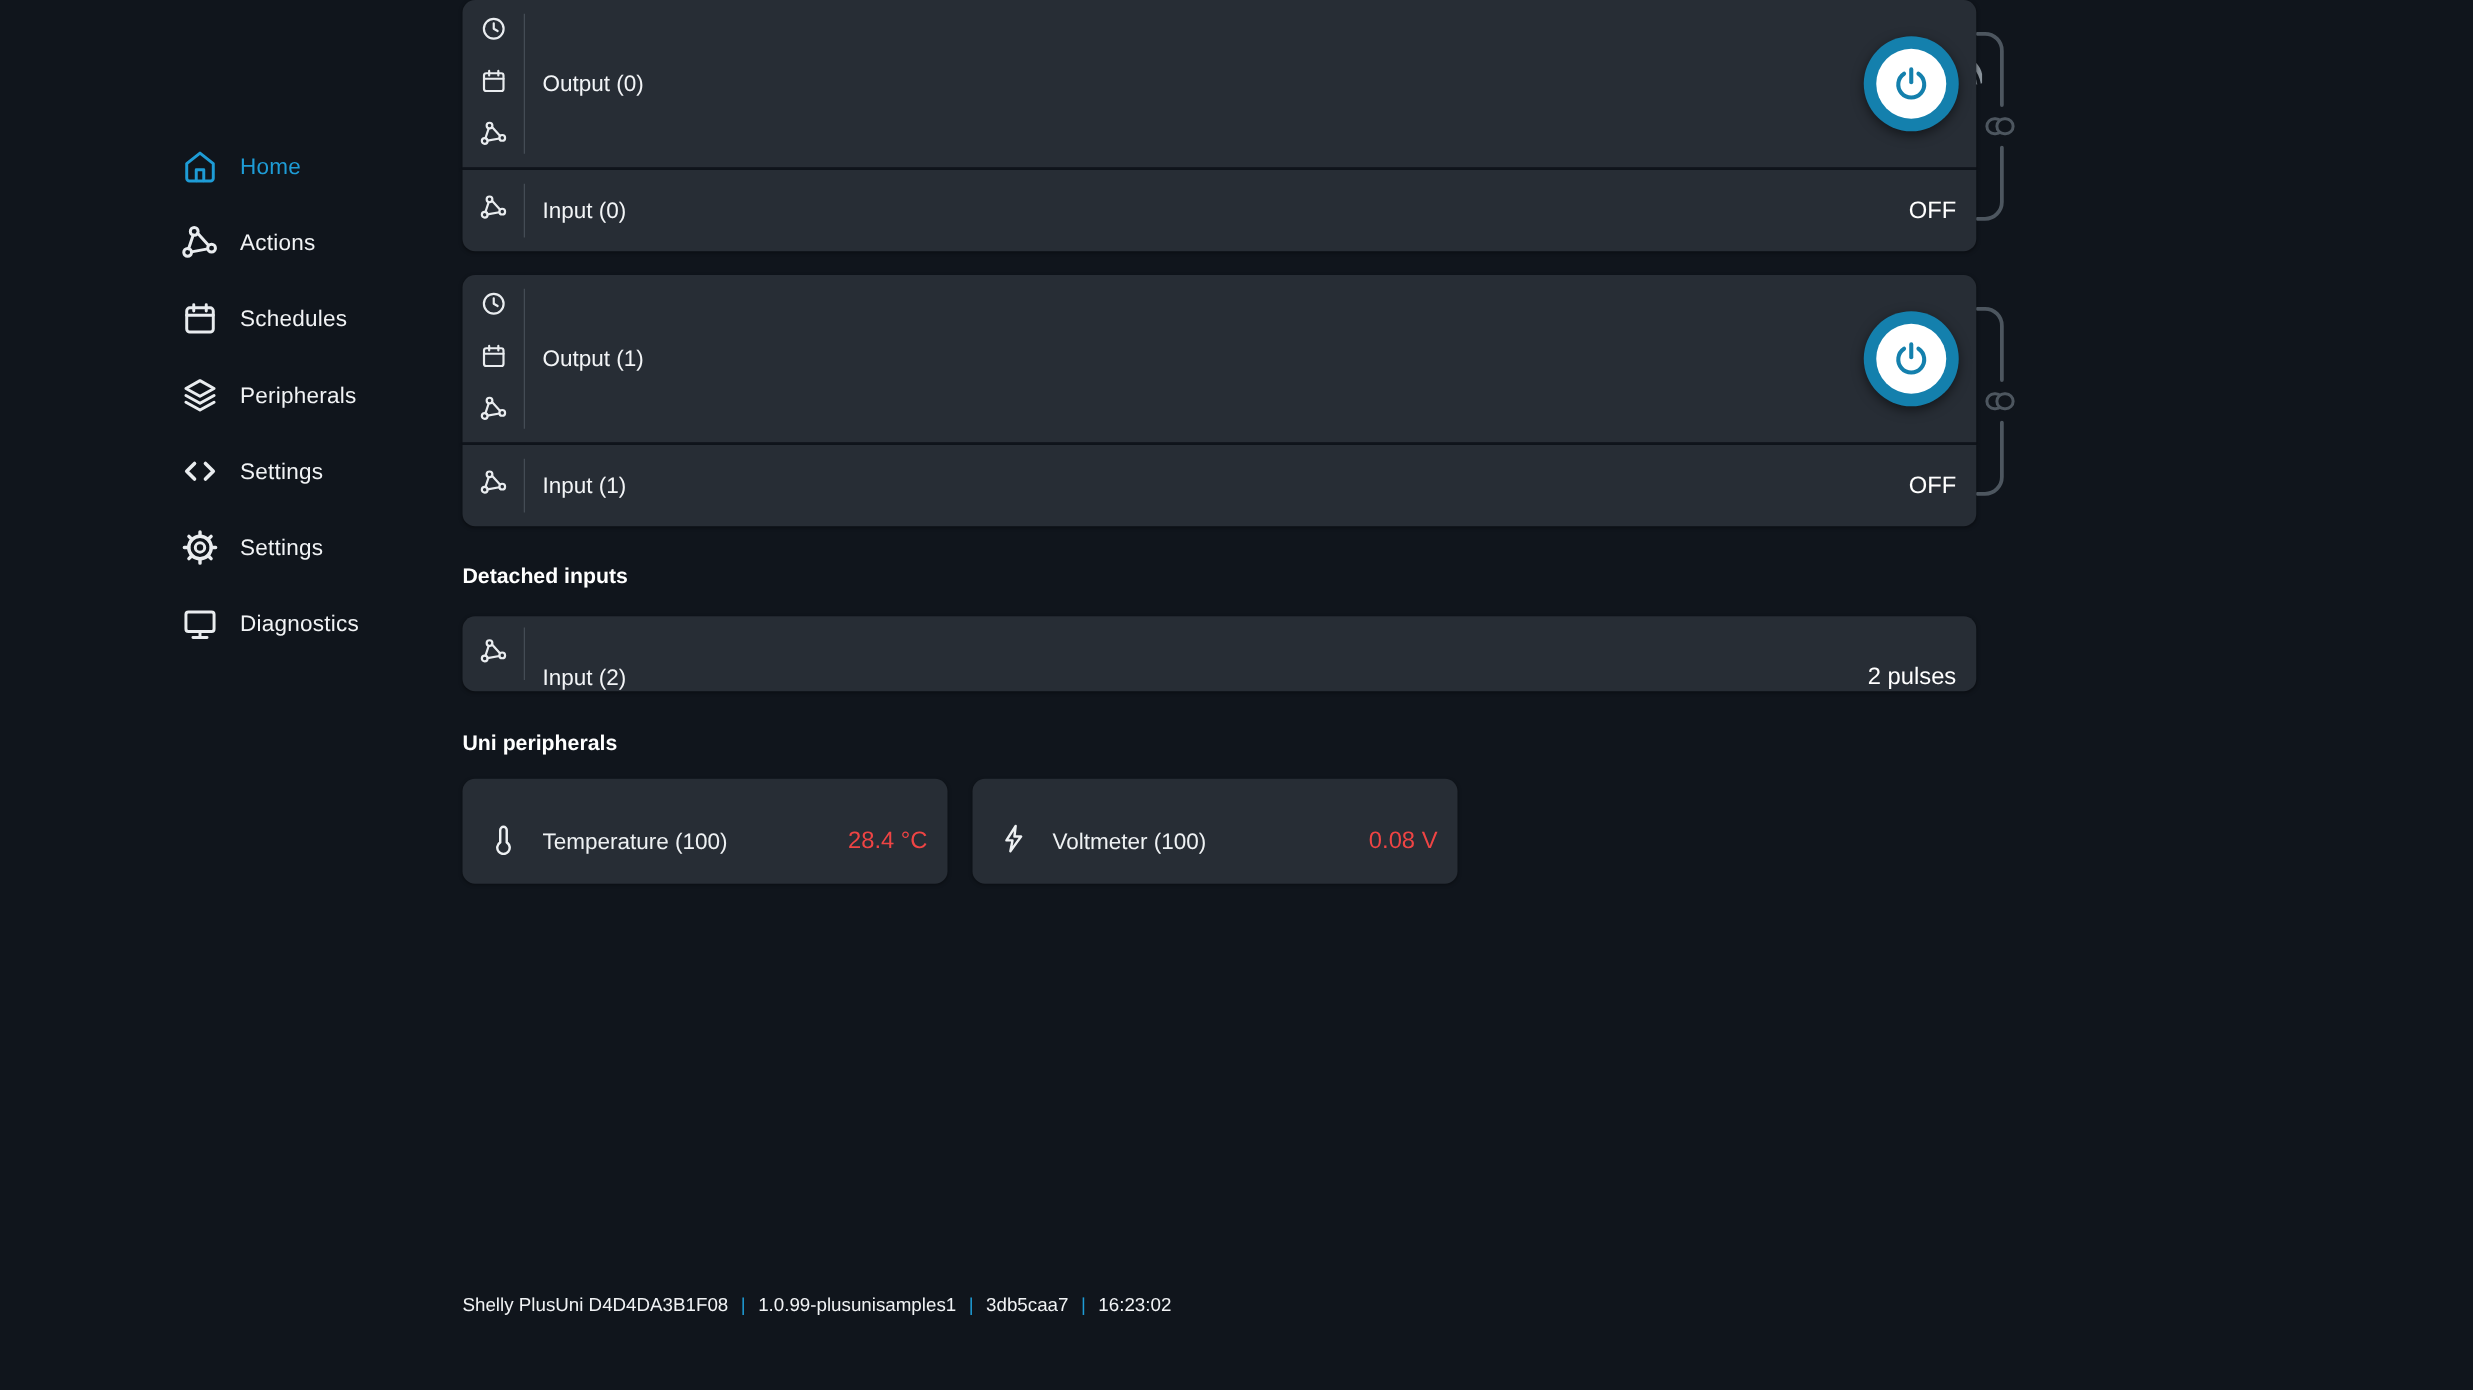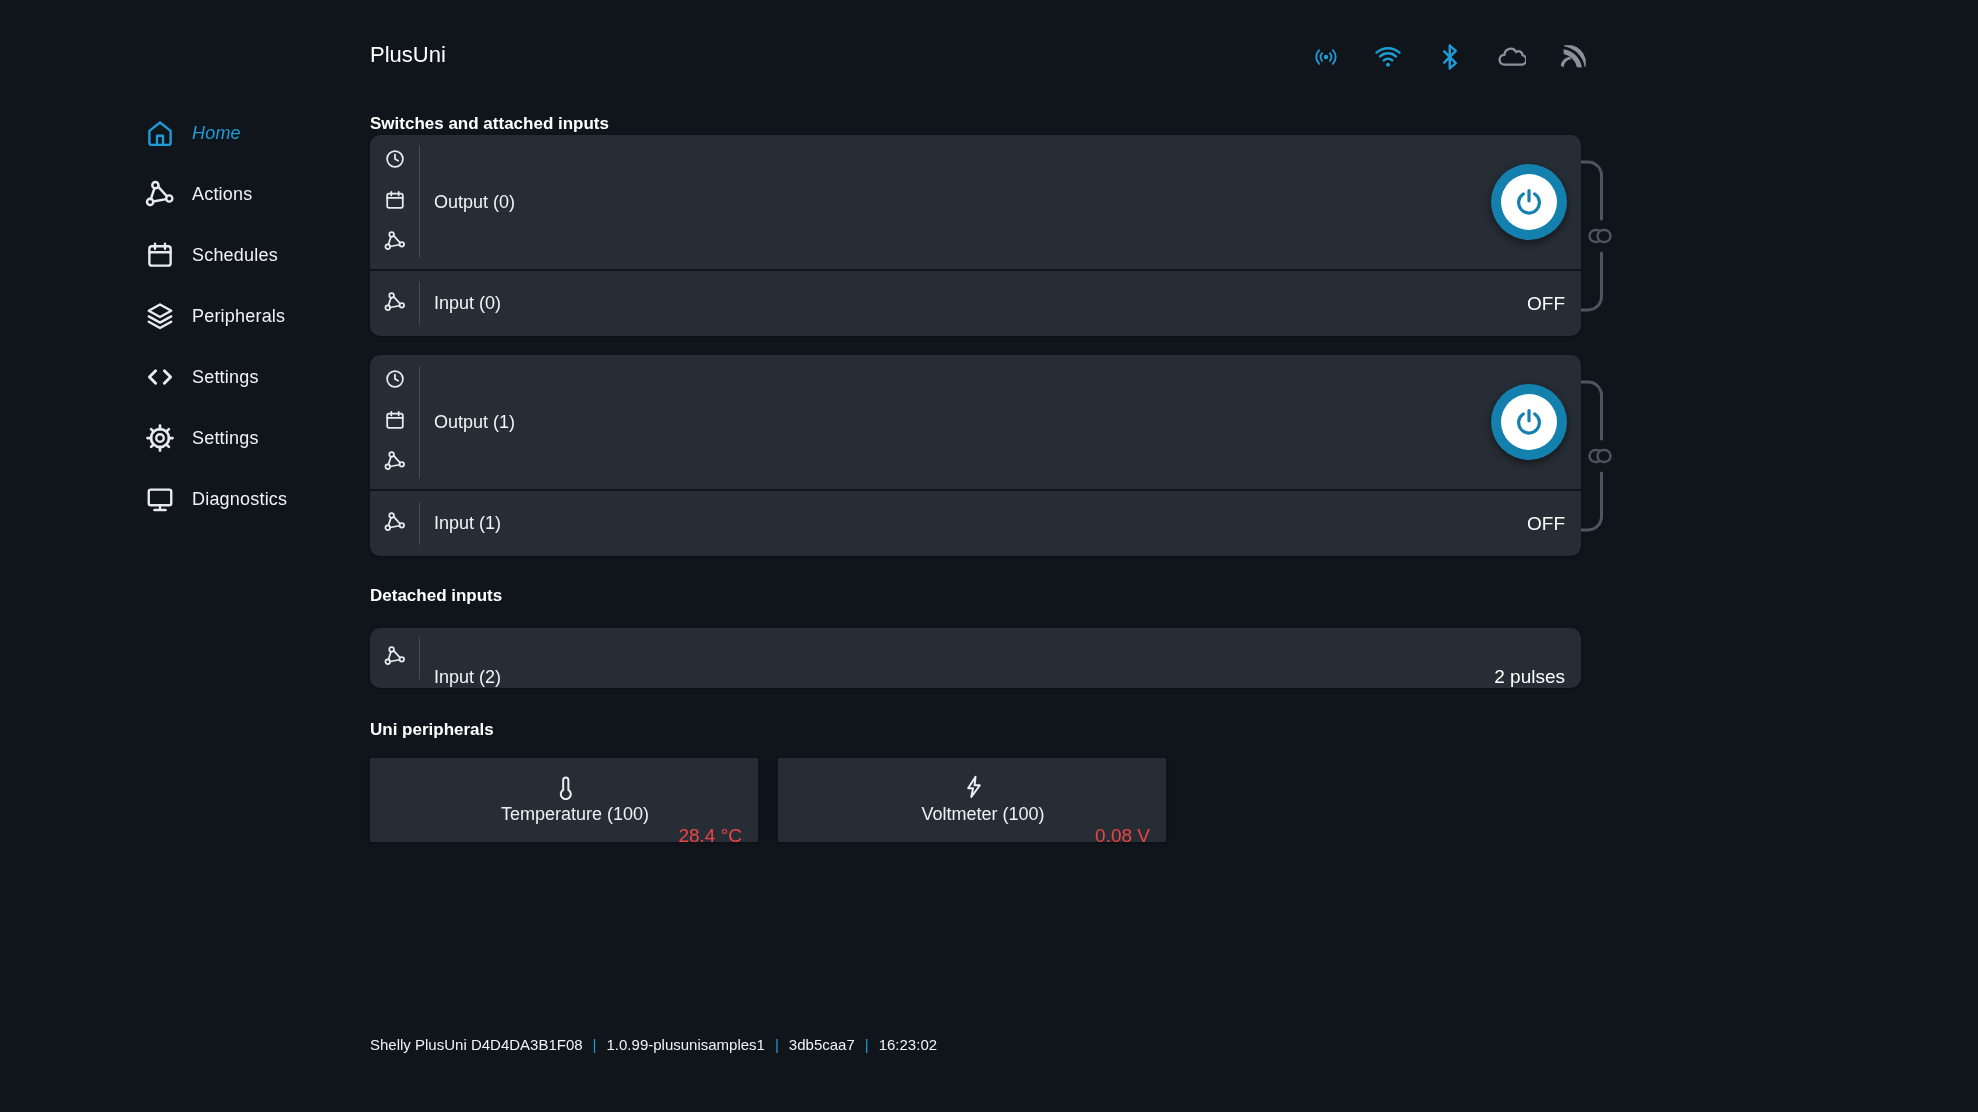--- a/index.html
+++ b/index.html
@@ -14,21 +14,21 @@
 
   
   .sidebar { position:absolute; left:145px; top:111px; width:240px; }
   .nav-item {
     display:flex; align-items:center; height:44px; margin-bottom:17px;
     cursor:pointer; color:#f1f3f5;
   }
   .nav-item .nav-ic { width:30px; height:30px; display:flex; align-items:center; justify-content:center; }
   .nav-item svg { stroke:#e9ecef; fill:none; stroke-width:1.9; stroke-linecap:round; stroke-linejoin:round; }
   .nav-item .nav-label { margin-left:17px; font-size:18px; letter-spacing:.2px; }
-  .nav-item.active { color:#1e9cd6;font-style:italic; }
+  .nav-item.active { color:#1e9cd6; }
   .nav-item.active svg { stroke:#1e9cd6; }
 
   
   .page-title { position:absolute; left:370px; top:42px; font-size:22px; font-weight:400; color:#fff; line-height:26px; }
   .status-icons { position:absolute; left:1312px; top:43px; display:flex; gap:34px; }
   .status-ic { width:28px; height:28px; display:flex; align-items:center; justify-content:center; }
   .status-ic svg { fill:none; stroke-linecap:round; stroke-linejoin:round; }
   .ic-blue  { stroke:#1e9cd6; }
   .ic-gray  { stroke:#8a939b; }
   .fill-blue { fill:#1e9cd6; stroke:none; }
@@ -77,24 +77,23 @@
   .detached-card {
     margin-top:21px; width:1211px; height:60px; border-radius:10px;
     background:#272d35; display:flex; align-items:flex-end; cursor:pointer;
     box-shadow:0 1px 3px rgba(0,0,0,.35);
   }
   .detached-card .icon-col { margin:9px 0; }
 
   
   .peri-row { margin-top:17px; display:flex; gap:20px; }
   .peri-card {
-    width:388px; height:84px; border-radius:0; background:#272d35;
+    width:388px; height:84px; border-radius:10px; background:#272d35;
     display:flex; align-items:center; padding:16px 16px 0 20px; cursor:pointer;
     box-shadow:0 1px 3px rgba(0,0,0,.35);
-    flex-direction:column;
   }
   .peri-card svg { stroke:#eef1f3; fill:none; stroke-width:1.8; stroke-linecap:round; stroke-linejoin:round; }
   .peri-label { margin-left:18px; font-size:18px; }
   .peri-value { margin-left:auto; font-size:19px; color:#ef4444; }
 
   
   .footer { position:absolute; left:0; top:1036px; font-size:15px; color:#f1f3f5; }
   .footer .sep { color:#1e9cd6; margin:0 10px; }
 </style>
 </head>
@@ -199,21 +198,20 @@
     </span>
     <span class="status-ic">
       <svg width="28" height="28" viewBox="0 0 24 24">
           <path class="fill-gray" d="M3 21 a7 7 0 0 1 7 -7 l-2.2 -2.2 a10 10 0 0 0 -7.3 7.3 z M3.2 9.5 a14.5 14.5 0 0 1 11.3 11.3 l4.2 0.2 a18.5 18.5 0 0 0 -15.7 -15.7 z M3.3 2.8 a21.5 21.5 0 0 1 17.9 17.9 l0.8 -0.8 v-6 a15.5 15.5 0 0 0 -11.9 -11.9 h-6 z"></path>
         </svg>
     </span>
   </div>
 
   <main class="main">
 
-    <h2 class="section-heading h-switches">Switches and attached inputs</h2>
 
     <section class="switch-group">
       <div class="row output-row">
         <div class="icon-col">
           <span><svg width="22" height="22" viewBox="0 0 24 24">
                 <circle cx="12" cy="12" r="8.6"></circle>
                 <path d="M12 7.2 V12 l3.4 2"></path>
               </svg></span>
           <span><svg width="22" height="22" viewBox="0 0 24 24">
                 <rect x="3.5" y="5" width="17" height="15.5" rx="2"></rect>

